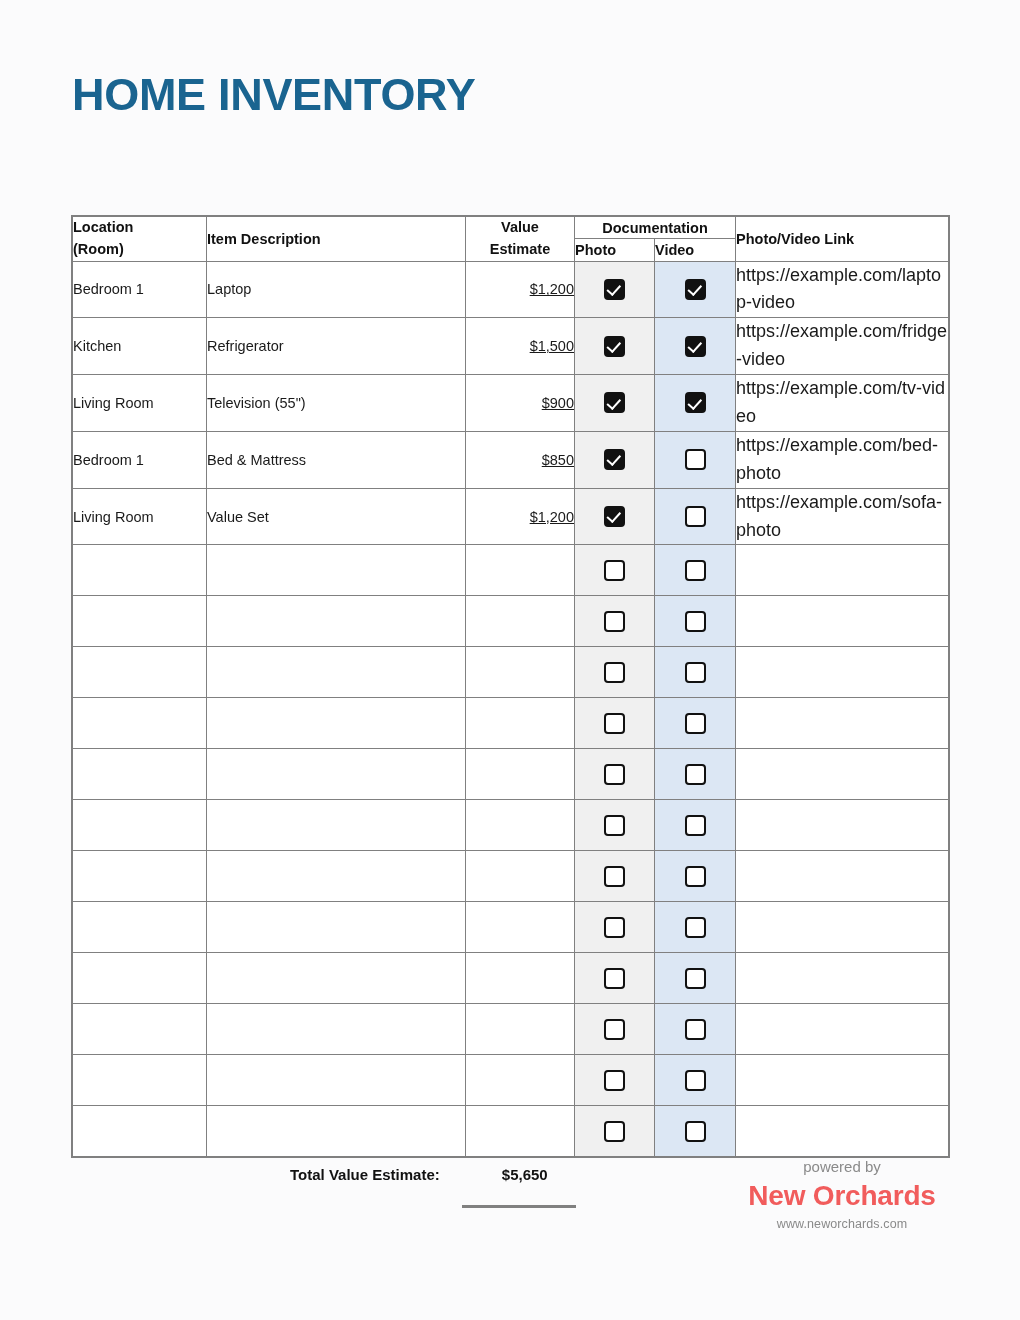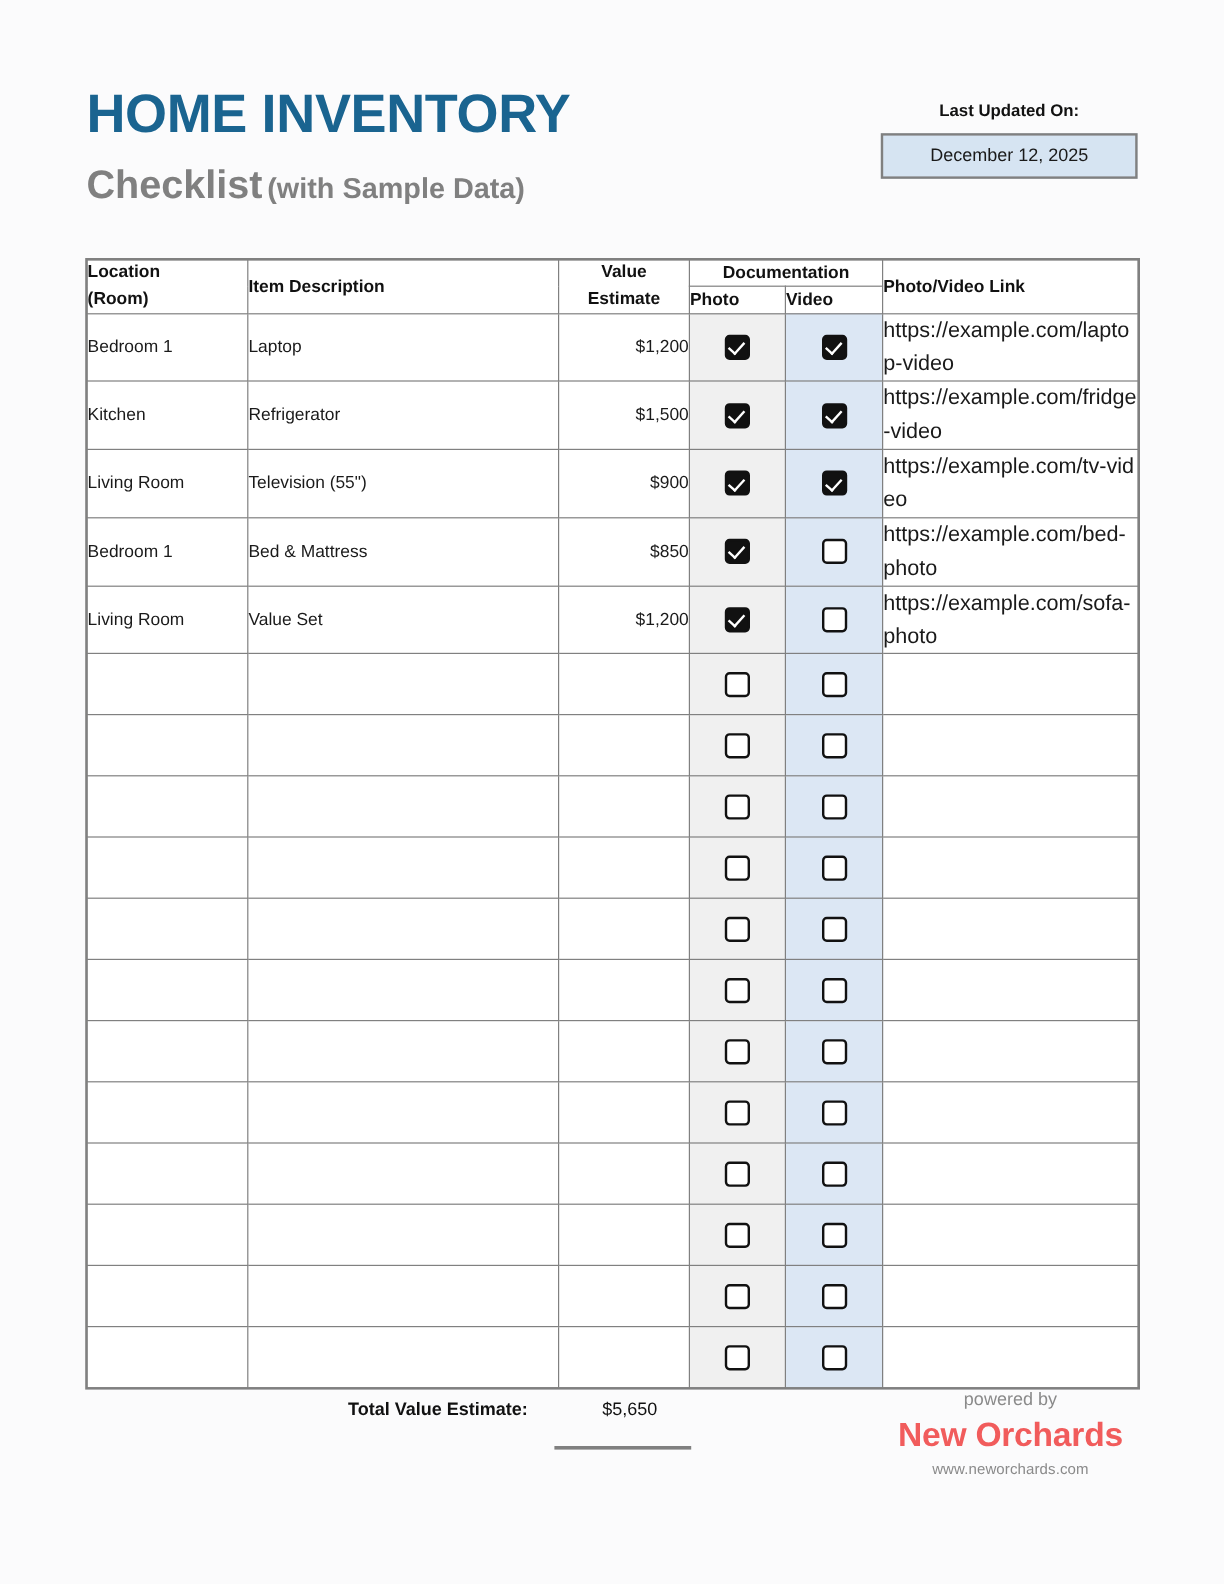--- a/index.html
+++ b/index.html
@@ -157,20 +157,21 @@
   }
   td.c-item {
     font-size: 14.5px;
     padding: 0 8px;
     text-align: left;
   }
   td.c-val {
     font-size: 14.5px;
     padding: 0 22px 0 4px;
     text-align: right;
+    text-decoration: underline;
   }
   td.c-photo {
     background: #f0f0f0;
     text-align: center;
   }
   td.c-video {
     background: #dce7f4;
     text-align: center;
   }
   td.c-link {
@@ -226,21 +227,21 @@
     top: 8px;
     white-space: nowrap;
   }
   .total-label {
     font-size: 15px;
     font-weight: bold;
     color: #111;
   }
   .total-value {
     font-size: 15px;
-    font-weight: normal;
+    font-weight: bold;
     color: #111;
     display: inline-block;
     width: 114px;
     text-align: center;
     margin-left: 28px;
   }
   .total-underline {
     position: absolute;
     left: 462px;
     top: 1205px;
@@ -277,27 +278,20 @@
   }
 </style>
 </head>
 <body>
 
 <div class="page">
 
   <div class="header">
     <div class="title-block">
       <div class="main-title">HOME INVENTORY</div>
-      <div class="sub-title-row">
-        <span class="sub-title">Checklist</span><span class="sub-title-note">(with Sample Data)</span>
-      </div>
-    </div>
-    <div class="updated-block">
-      <div class="updated-label">Last Updated On:</div>
-      <div class="updated-box">December 12, 2025</div>
     </div>
   </div>
 
   <div class="table-wrap">
     <table class="inv">
       <colgroup>
         <col class="col-loc">
           <col class="col-item">
           <col class="col-val">
         <col class="col-photo">

